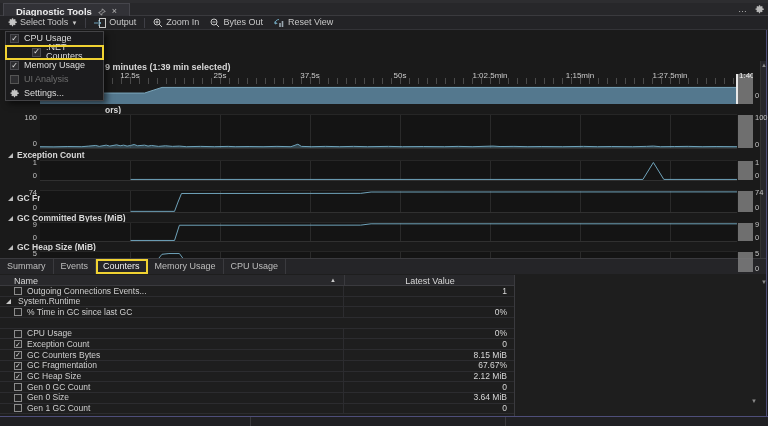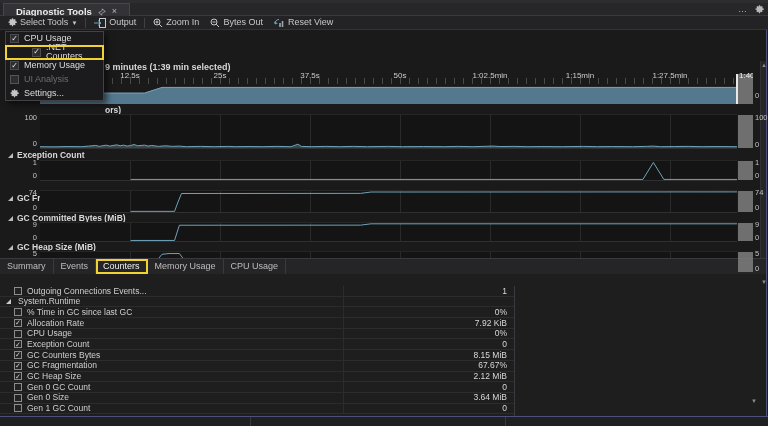--- a/index.html
+++ b/index.html
@@ -334,20 +334,26 @@
           <span>Counters</span>
         </div>
       <div class="btab">
           <span>Memory Usage</span>
         </div>
       <div class="btab">
           <span>CPU Usage</span>
         </div>
     </div>
 
+    <div id="thead" class="abs">
+      <span class="name">Name</span>
+      <span class="sort">▲</span>
+      <span class="colline"></span>
+      <span class="lval">Latest Value</span>
+    </div>
     <div id="tbody" class="abs">
         <div class="trow">
           <div class="namecell">
             <span class="cb"></span>
             <span>Outgoing Connections Events...</span>
           </div>
           <div class="valcell">1</div>
         </div>
         <div class="trow group">
           <div class="namecell">
@@ -357,25 +363,20 @@
           <div class="valcell"></div>
         </div>
         <div class="trow">
           <div class="namecell">
             <span class="cb"></span>
             <span>% Time in GC since last GC</span>
           </div>
           <div class="valcell">0%</div>
         </div>
         <div class="trow">
-          <div class="namecell">
-            <span class="cb on"></span>
-            <span>Allocation Rate</span>
-          </div>
-          <div class="valcell">7.92 KiB</div>
         </div>
         <div class="trow">
           <div class="namecell">
             <span class="cb"></span>
             <span>CPU Usage</span>
           </div>
           <div class="valcell">0%</div>
         </div>
         <div class="trow">
           <div class="namecell">

